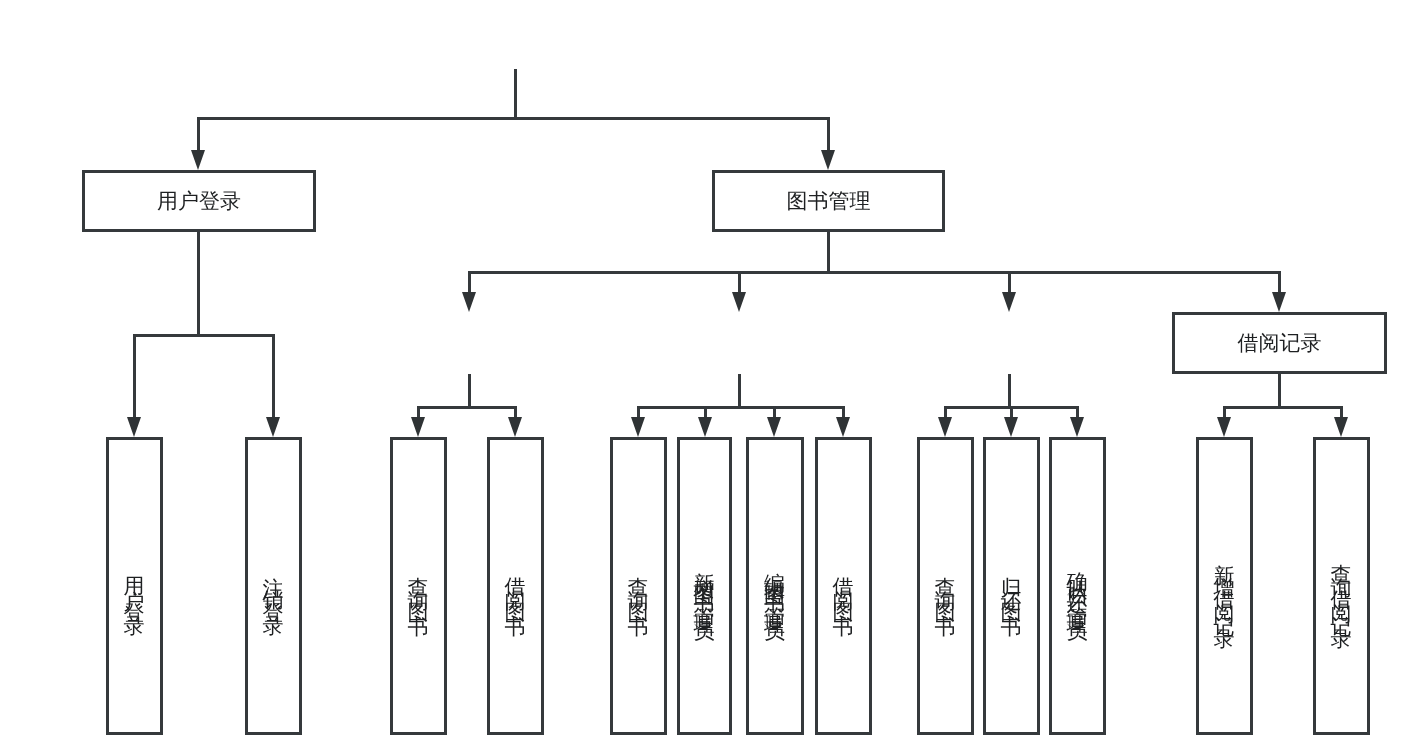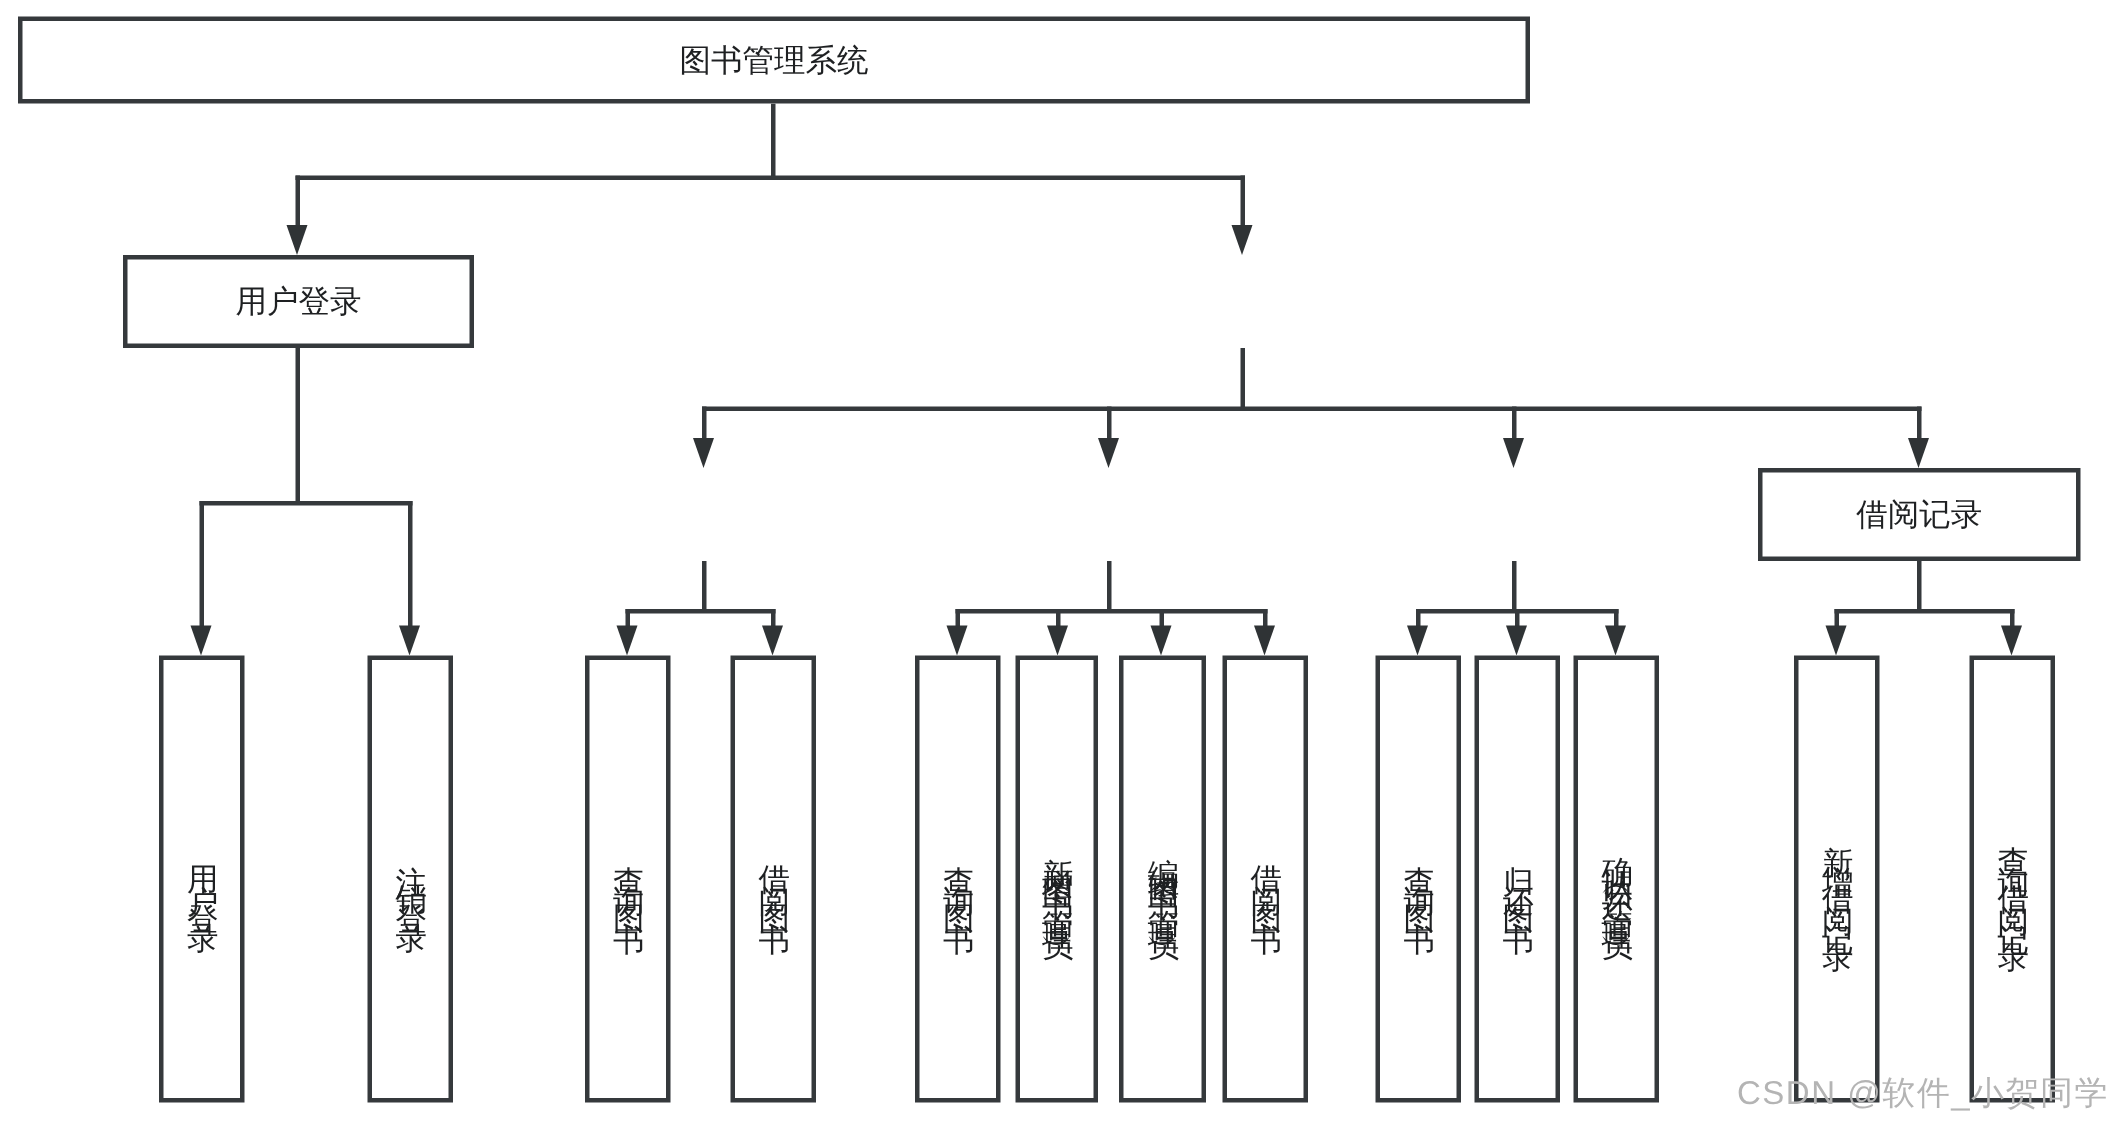--- a/index.html
+++ b/index.html
@@ -34,26 +34,26 @@
   .watermark{
     position:absolute;left:1158px;top:714px;z-index:5;
     font-size:22px;color:#b4b4b4;letter-spacing:1px;white-space:nowrap;
   }
 </style>
 </head>
 <body>
 
 <div id="canvas">
 
-  <div class="box" style="left:12px;top:11px;width:1008px;height:58px">
-    <span>图书管理系统</span>
-  </div>
 
   <div class="box" style="left:82px;top:170px;width:234px;height:62px">
     <span>用户登录</span>
+  </div>
+  <div class="box" style="left:712px;top:170px;width:233px;height:62px">
+    <span>图书管理</span>
   </div>
 
   <div class="box" style="left:1172px;top:312px;width:215px;height:62px">
     <span>借阅记录</span>
   </div>
 
   <div class="box leaf" style="left:106px;top:437px;width:57px;height:298px">
     <span class="vtext loose">用户登录</span>
   </div>
   <div class="box leaf" style="left:245px;top:437px;width:57px;height:298px">
@@ -149,15 +149,14 @@
   <div class="vl" style="left:1076px;top:406px;height:13px"></div>
   <div class="ar" style="left:1070px;top:417px"></div>
 
   <div class="vl" style="left:1278px;top:374px;height:34px"></div>
   <div class="hl" style="left:1223px;top:406px;width:120px"></div>
   <div class="vl" style="left:1223px;top:406px;height:13px"></div>
   <div class="ar" style="left:1217px;top:417px"></div>
   <div class="vl" style="left:1340px;top:406px;height:13px"></div>
   <div class="ar" style="left:1334px;top:417px"></div>
 
-  <div class="watermark">CSDN @软件_小贺同学</div>
 
 </div>
 
 </body></html>

